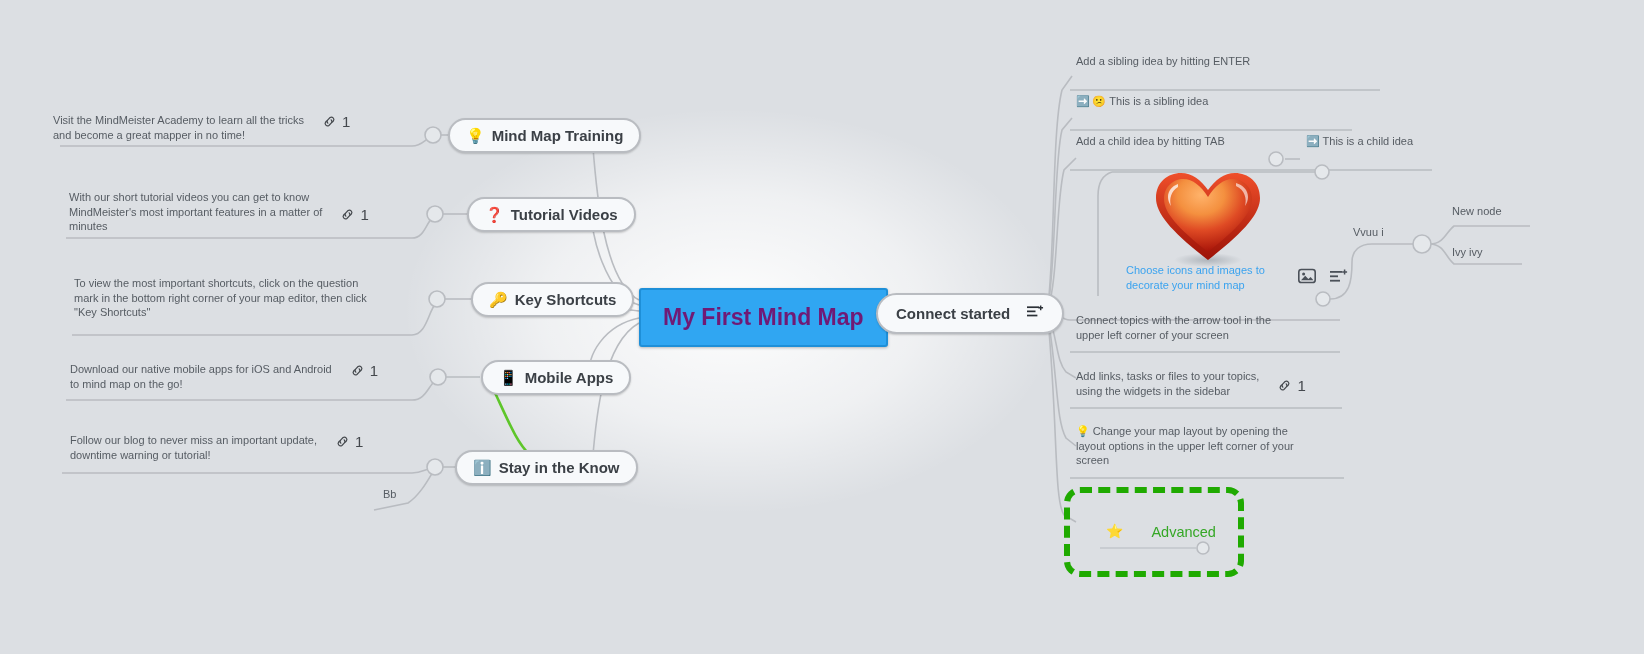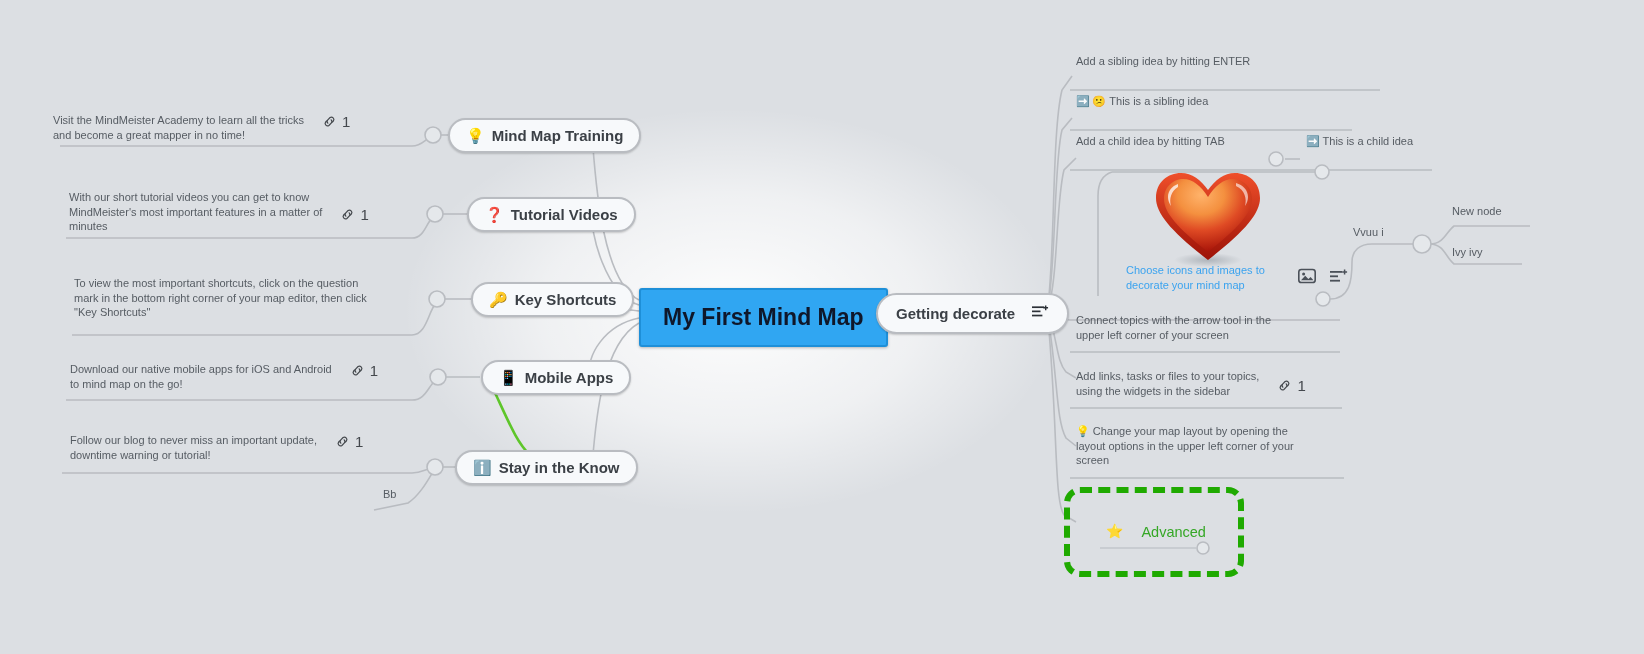--- a/index.html
+++ b/index.html
@@ -30,38 +30,38 @@
     font-size:15px;font-weight:bold;color:#3b4046;
     white-space:nowrap;
     line-height:1;
   }
   .pill .emo{font-size:15px;line-height:1;}
 
   
   .root{
     background:#30a6f2;
     border:2px solid #1e8fd8;
-    color:#0f172a;
+    color:#701a75;
     font-size:23px;font-weight:bold;
     padding:14px 22px;
     border-radius:3px;
     box-shadow:0 1px 3px rgba(0,0,0,.25);
     white-space:nowrap;
     display:flex;align-items:center;
   }
 
   
   .txt{
     color:#565c63;
     font-size:11px;
     line-height:1.33;
     white-space:pre-line;
   }
   .txt.blue{color:#3ba3ef;}
-  .txt.green{color:#35a726;}
+  .txt.green{color:#35a726;margin-left:10px;}
 
   .row{display:flex;align-items:flex-start;gap:18px;}
   .badge{display:flex;align-items:center;gap:5px;color:#44484d;font-size:15px;white-space:nowrap;}
   .badge svg{display:block;}
 
   
   .selbox{
     position:absolute;
     border:6px dashed #1faa00;
     border-radius:16px;
@@ -226,21 +226,21 @@
         <path d="M6.2 9.8a2.6 2.6 0 0 1 0-3.6l2.4-2.4a2.6 2.6 0 0 1 3.6 3.6l-1.1 1.1" fill="none" stroke="#44484d" stroke-width="1.3" stroke-linecap="round"></path>
         <path d="M9.8 6.2a2.6 2.6 0 0 1 0 3.6l-2.4 2.4a2.6 2.6 0 0 1-3.6-3.6l1.1-1.1" fill="none" stroke="#44484d" stroke-width="1.3" stroke-linecap="round"></path>
       </svg>
       <span>1</span>
     </div>
   </div>
 
   <div class="node txt" style="left:383px;top:487px;">Bb</div>
 
   <div class="node pill" style="left:876px;top:293px;padding:10px 18px;">
-    <span>Getting decorate</span>
+    <span>Connect started</span>
     <span style="margin-left:10px;">
       <svg width="17" height="15" viewBox="0 0 18 15">
         <rect x="0" y="1" width="13" height="1.8" fill="#2c3137"></rect>
         <rect x="0" y="5.4" width="9" height="1.8" fill="#2c3137"></rect>
         <rect x="0" y="9.8" width="11" height="1.8" fill="#2c3137"></rect>
         <path d="M14.5 0v5M12 2.5h5" stroke="#2c3137" stroke-width="1.5"></path>
       </svg>
     </span>
   </div>
 

